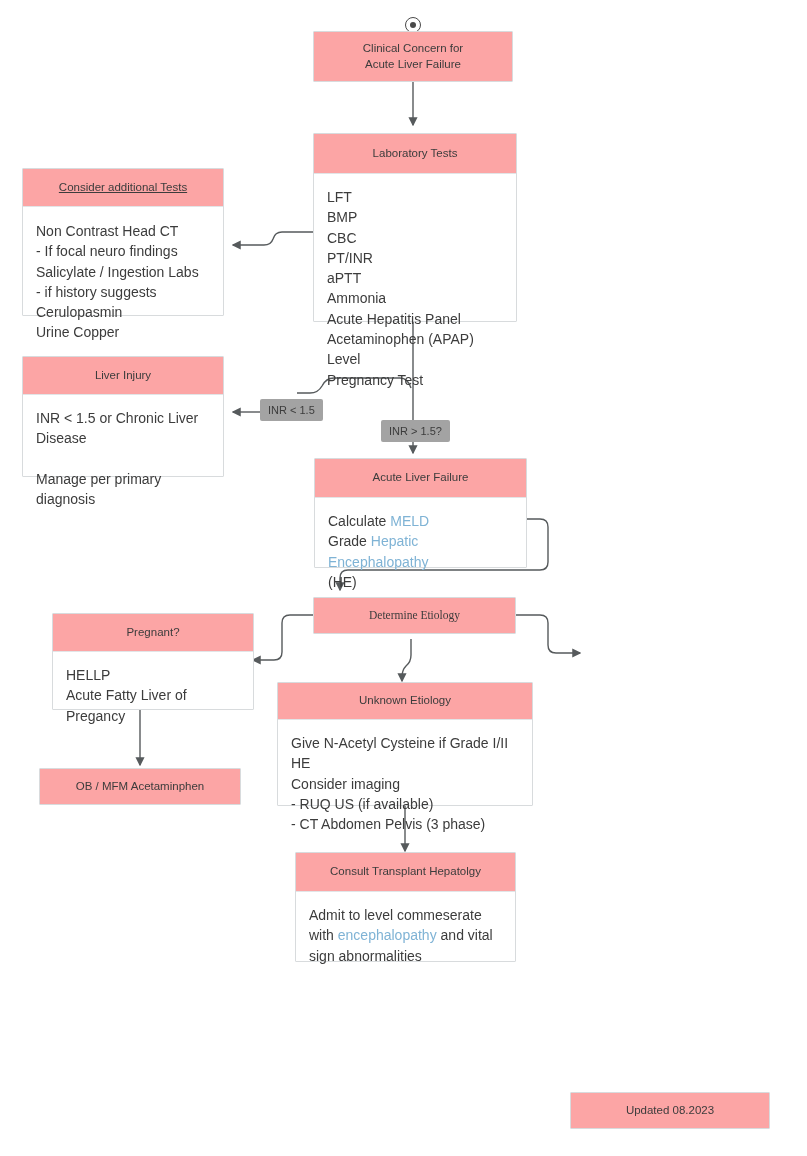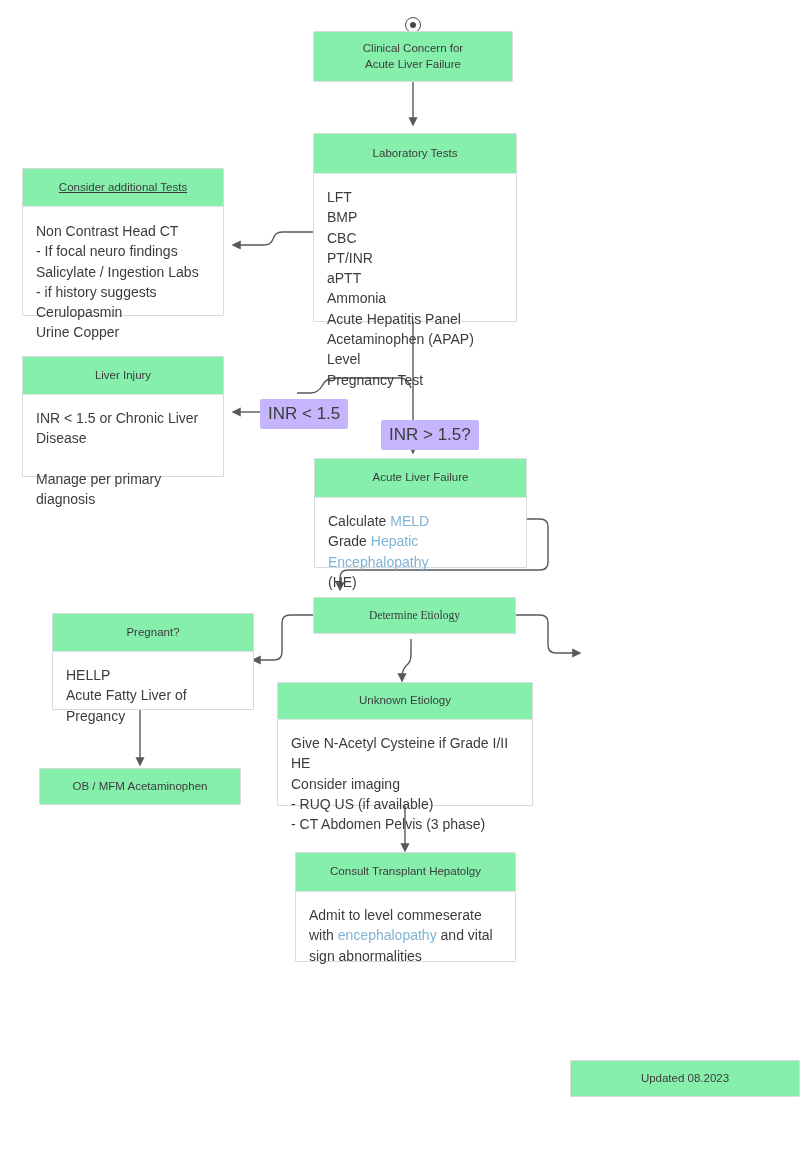--- a/index.html
+++ b/index.html
@@ -30,21 +30,21 @@
   }
   .node {
     position: absolute;
     box-sizing: border-box;
     background: #ffffff;
     border: 1px solid #d8dbdd;
     border-radius: 1px;
   }
   .node .hdr {
     box-sizing: border-box;
-    background: #86efac;
+    background: #fca5a5;
     border-bottom: 1px solid #e2e5e7;
     text-align: center;
     font-size: 11.5px;
     color: #3c3c3c;
     line-height: 1.35;
     padding: 10px 6px;
   }
   .node.solo .hdr {
     border-bottom: none;
   }
@@ -57,22 +57,22 @@
     white-space: pre-line;
   }
   .node .body.tight {
     padding: 14px 13px 12px 13px;
   }
   .lnk {
     color: #7fb3d5;
   }
   .edge-label {
     position: absolute;
-    background: #c4b5fd;
-    font-size: 17px;
+    background: #a3a3a3;
+    font-size: 11px;
     color: #3c3c3c;
     padding: 5px 8px;
     border-radius: 2px;
     white-space: nowrap;
   }
   .start-dot {
     position: absolute;
     width: 16px;
     height: 16px;
     border-radius: 50%;
@@ -174,36 +174,36 @@
     <div class="hdr" style="height:100%; display:flex; align-items:center; justify-content:center;">Determine Etiology</div>
   </div>
 
   <div class="node" style="left:52px; top:613px; width:202px; height:97px;">
     <div class="hdr" style="height:38px; display:flex; align-items:center; justify-content:center;">Pregnant?</div>
     <div class="body">HELLP
 Acute Fatty Liver of Pregancy</div>
   </div>
 
   <div class="node solo" style="left:39px; top:768px; width:202px; height:37px;">
-    <div class="hdr" style="height:100%; display:flex; align-items:center; justify-content:center;">OB / MFM Acetaminophen</div>
+    <div class="hdr" style="height:100%; display:flex; align-items:center; justify-content:center;">OB / MFM Acetaminphen</div>
   </div>
 
 
   <div class="node" style="left:277px; top:682px; width:256px; height:124px;">
     <div class="hdr" style="height:37px; display:flex; align-items:center; justify-content:center;">Unknown Etiology</div>
     <div class="body">Give N-Acetyl Cysteine if Grade I/II HE
 Consider imaging
 - RUQ US (if available)
 - CT Abdomen Pelvis (3 phase)</div>
   </div>
 
   <div class="node" style="left:295px; top:852px; width:221px; height:110px;">
     <div class="hdr" style="height:39px; display:flex; align-items:center; justify-content:center;">Consult Transplant Hepatolgy</div>
     <div class="body" style="white-space:normal;">
       <span>Admit to level commeserate with </span><a class="lnk">encephalopathy</a><span> and vital sign abnormalities</span>
     </div>
   </div>
 
-  <div class="node solo" style="left:570px; top:1060px; width:230px; height:37px;">
+  <div class="node solo" style="left:570px; top:1092px; width:200px; height:37px;">
     <div class="hdr" style="height:100%; display:flex; align-items:center; justify-content:center;">Updated 08.2023</div>
   </div>
 
 </div>
 
 </body></html>

